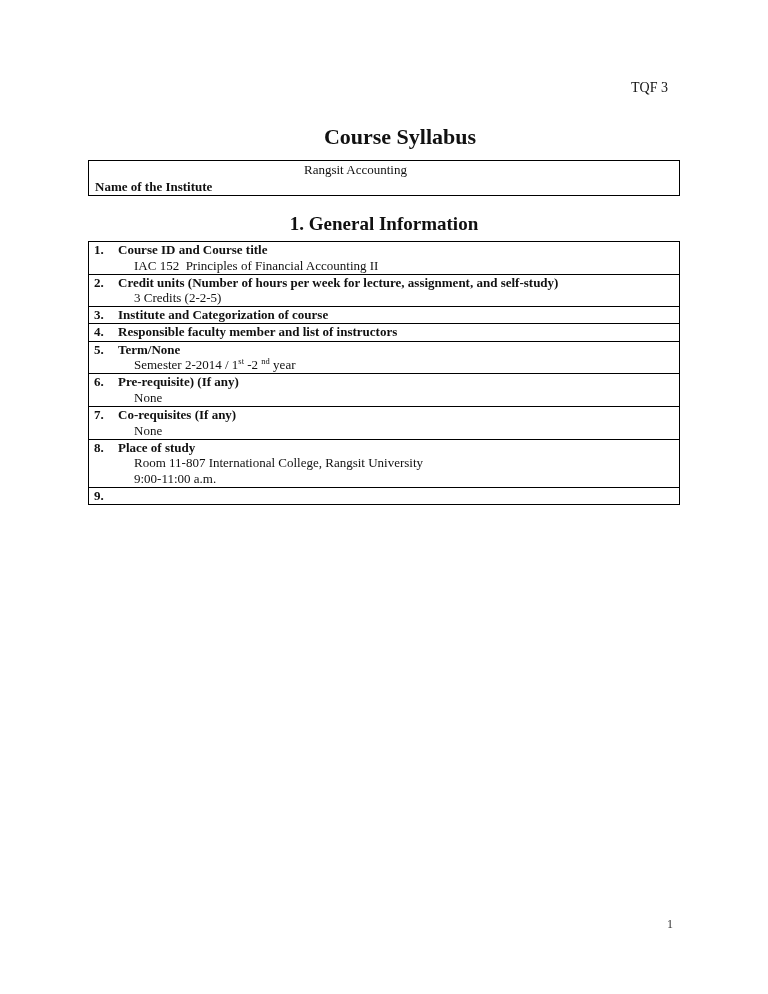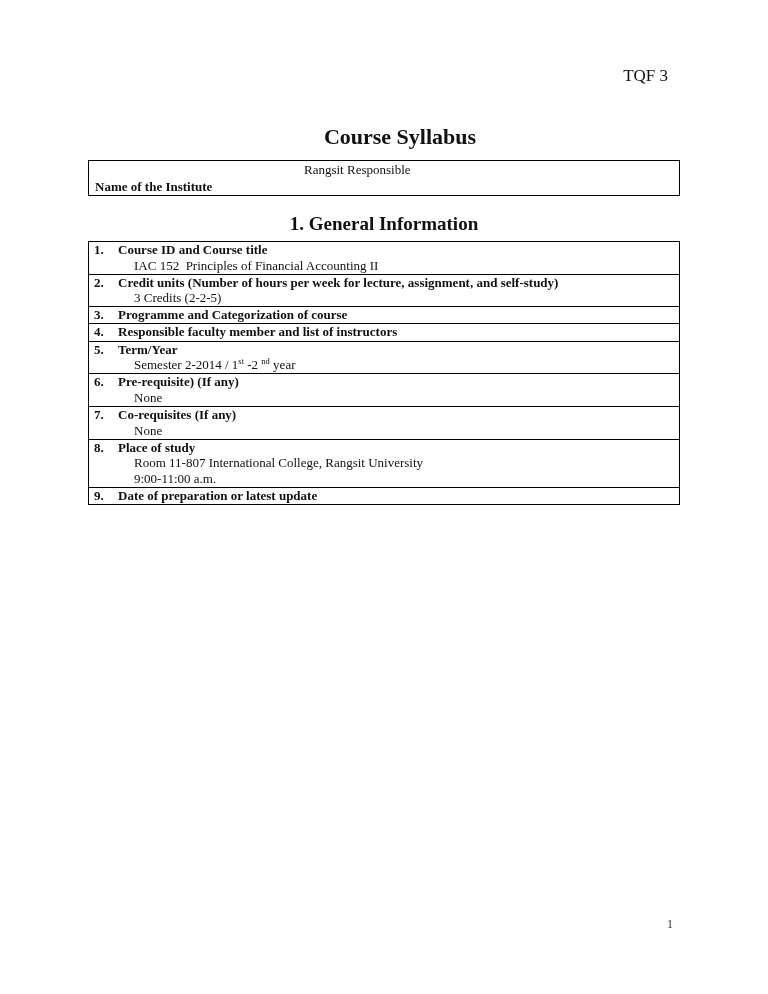--- a/index.html
+++ b/index.html
@@ -7,23 +7,23 @@
     position: relative;
     width: 768px;
     height: 994px;
     background: #ffffff;
     font-family: "Liberation Serif", serif;
     color: #111111;
     overflow: hidden;
   }
   .doc-label {
     position: absolute;
-    top: 68px;
+    top: 80px;
     right: 100px;
-    font-size: 17px;
+    font-size: 14px;
     line-height: 16px;
   }
   .title {
     position: absolute;
     top: 108px;
     left: 0;
     width: 100%;
     text-align: center;
     font-size: 22px;
     font-weight: bold;
@@ -105,21 +105,21 @@
 </head>
 <body>
 
 <div class="page">
 
   <div class="doc-label">TQF 3</div>
 
   <h1 class="title">Course Syllabus</h1>
 
   <div class="table1">
-    <div class="t1-row"><span class="t1-label">Name of the Institute</span><span class="t1-value">Rangsit Responsible</span></div>
+    <div class="t1-row"><span class="t1-label">Name of the Institute</span><span class="t1-value">Rangsit Accounting</span></div>
   </div>
 
   <h2 class="heading">1. General Information</h2>
 
   <div class="table2">
 
     <div class="item">
       <div class="item-header">
           <span class="num">1.</span>
           <span class="item-title">Course ID and Course title</span>
@@ -131,35 +131,35 @@
       <div class="item-header">
           <span class="num">2.</span>
           <span class="item-title">Credit units (Number of hours per week for lecture, assignment, and self-study)</span>
         </div>
       <div class="item-line">3 Credits (2-2-5)</div>
     </div>
 
     <div class="item">
       <div class="item-header">
           <span class="num">3.</span>
-          <span class="item-title">Programme and Categorization of course</span>
+          <span class="item-title">Institute and Categorization of course</span>
         </div>
     </div>
 
     <div class="item">
       <div class="item-header">
           <span class="num">4.</span>
           <span class="item-title">Responsible faculty member and list of instructors</span>
         </div>
     </div>
 
     <div class="item">
       <div class="item-header">
           <span class="num">5.</span>
-          <span class="item-title">Term/Year</span>
+          <span class="item-title">Term/None</span>
         </div>
       <div class="item-line"><span>Semester 2-2014 / 1</span><sup>st</sup><span> -2 </span><sup>nd</sup><span> year</span></div>
     </div>
 
     <div class="item">
       <div class="item-header">
           <span class="num">6.</span>
           <span class="item-title">Pre-requisite) (If any)</span>
         </div>
       <div class="item-line">None</div>
@@ -178,21 +178,20 @@
           <span class="num">8.</span>
           <span class="item-title">Place of study</span>
         </div>
       <div class="item-line">Room 11-807 International College, Rangsit University</div>
       <div class="item-line">9:00-11:00 a.m.</div>
     </div>
 
     <div class="item">
       <div class="item-header">
           <span class="num">9.</span>
-          <span class="item-title">Date of preparation or latest update</span>
         </div>
     </div>
 
   </div>
 
   <div class="page-number">1</div>
 
 </div>
 
 </body></html>

